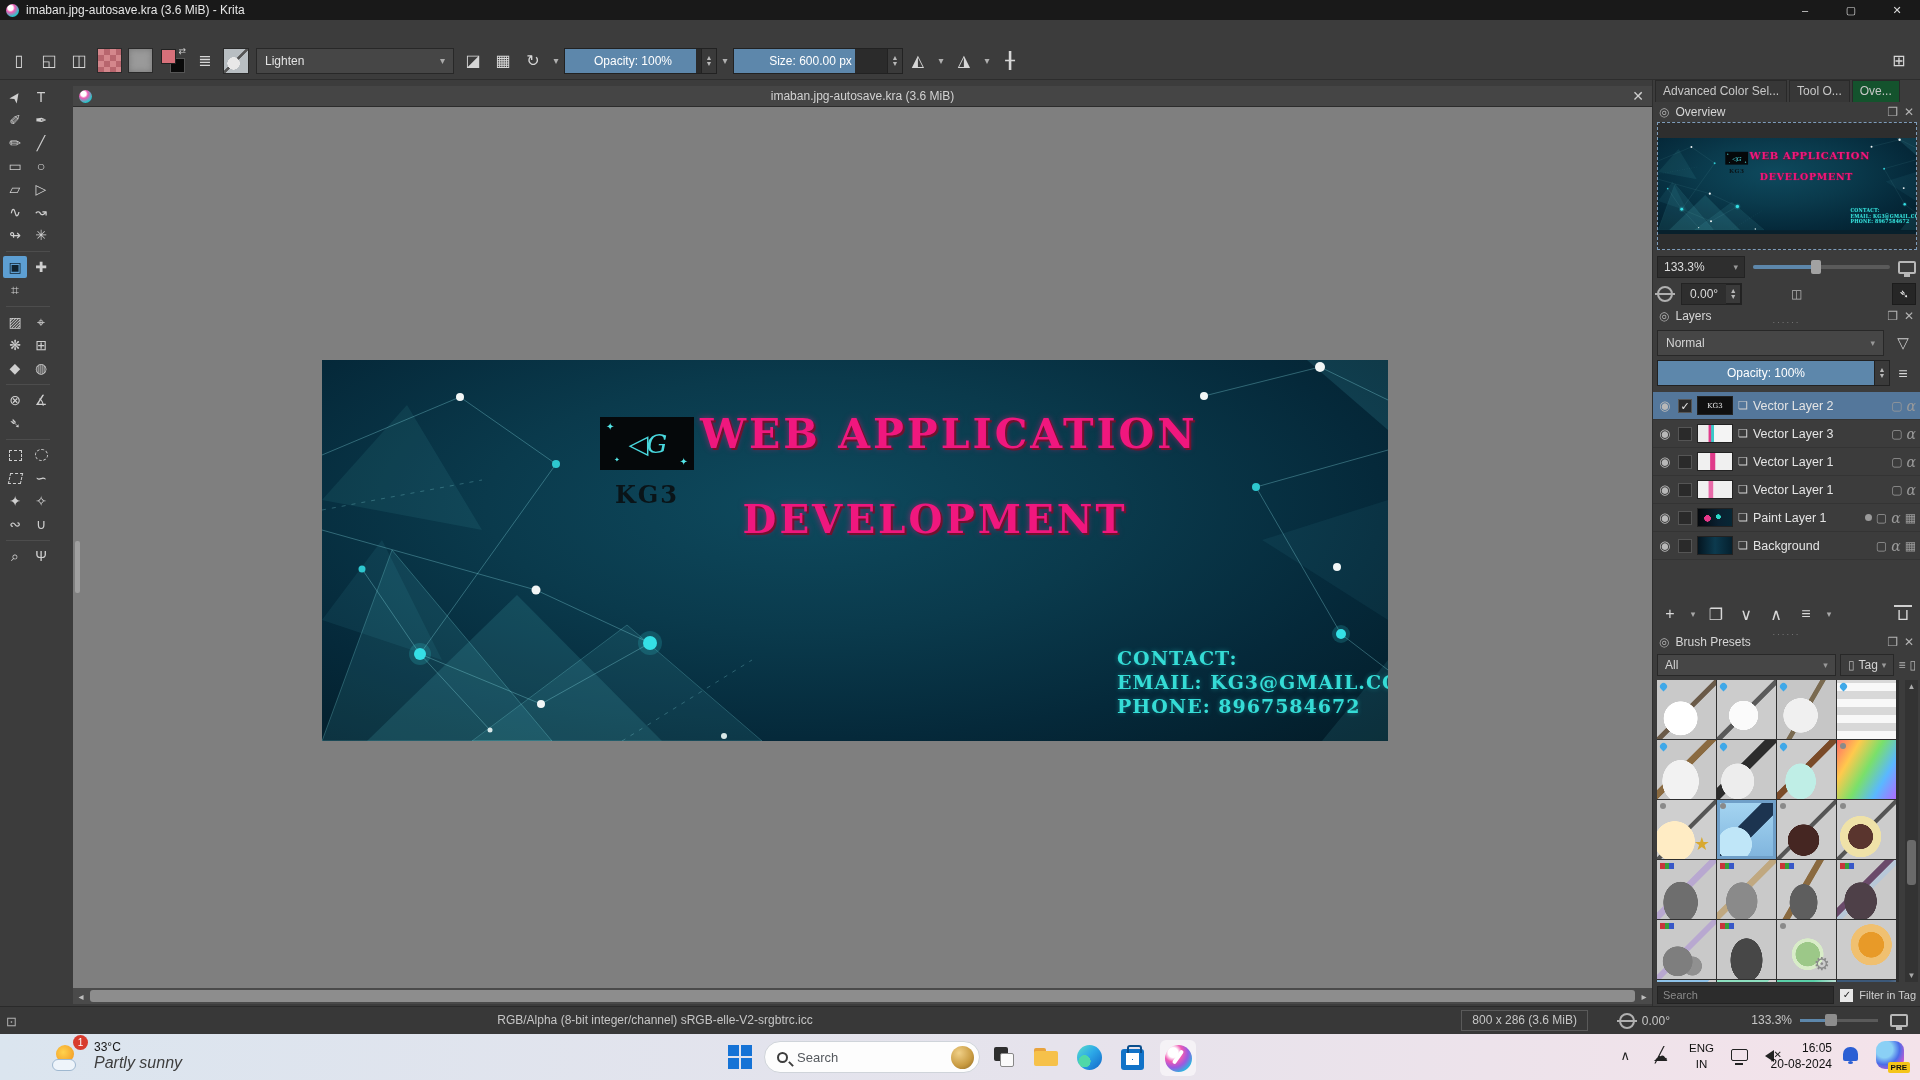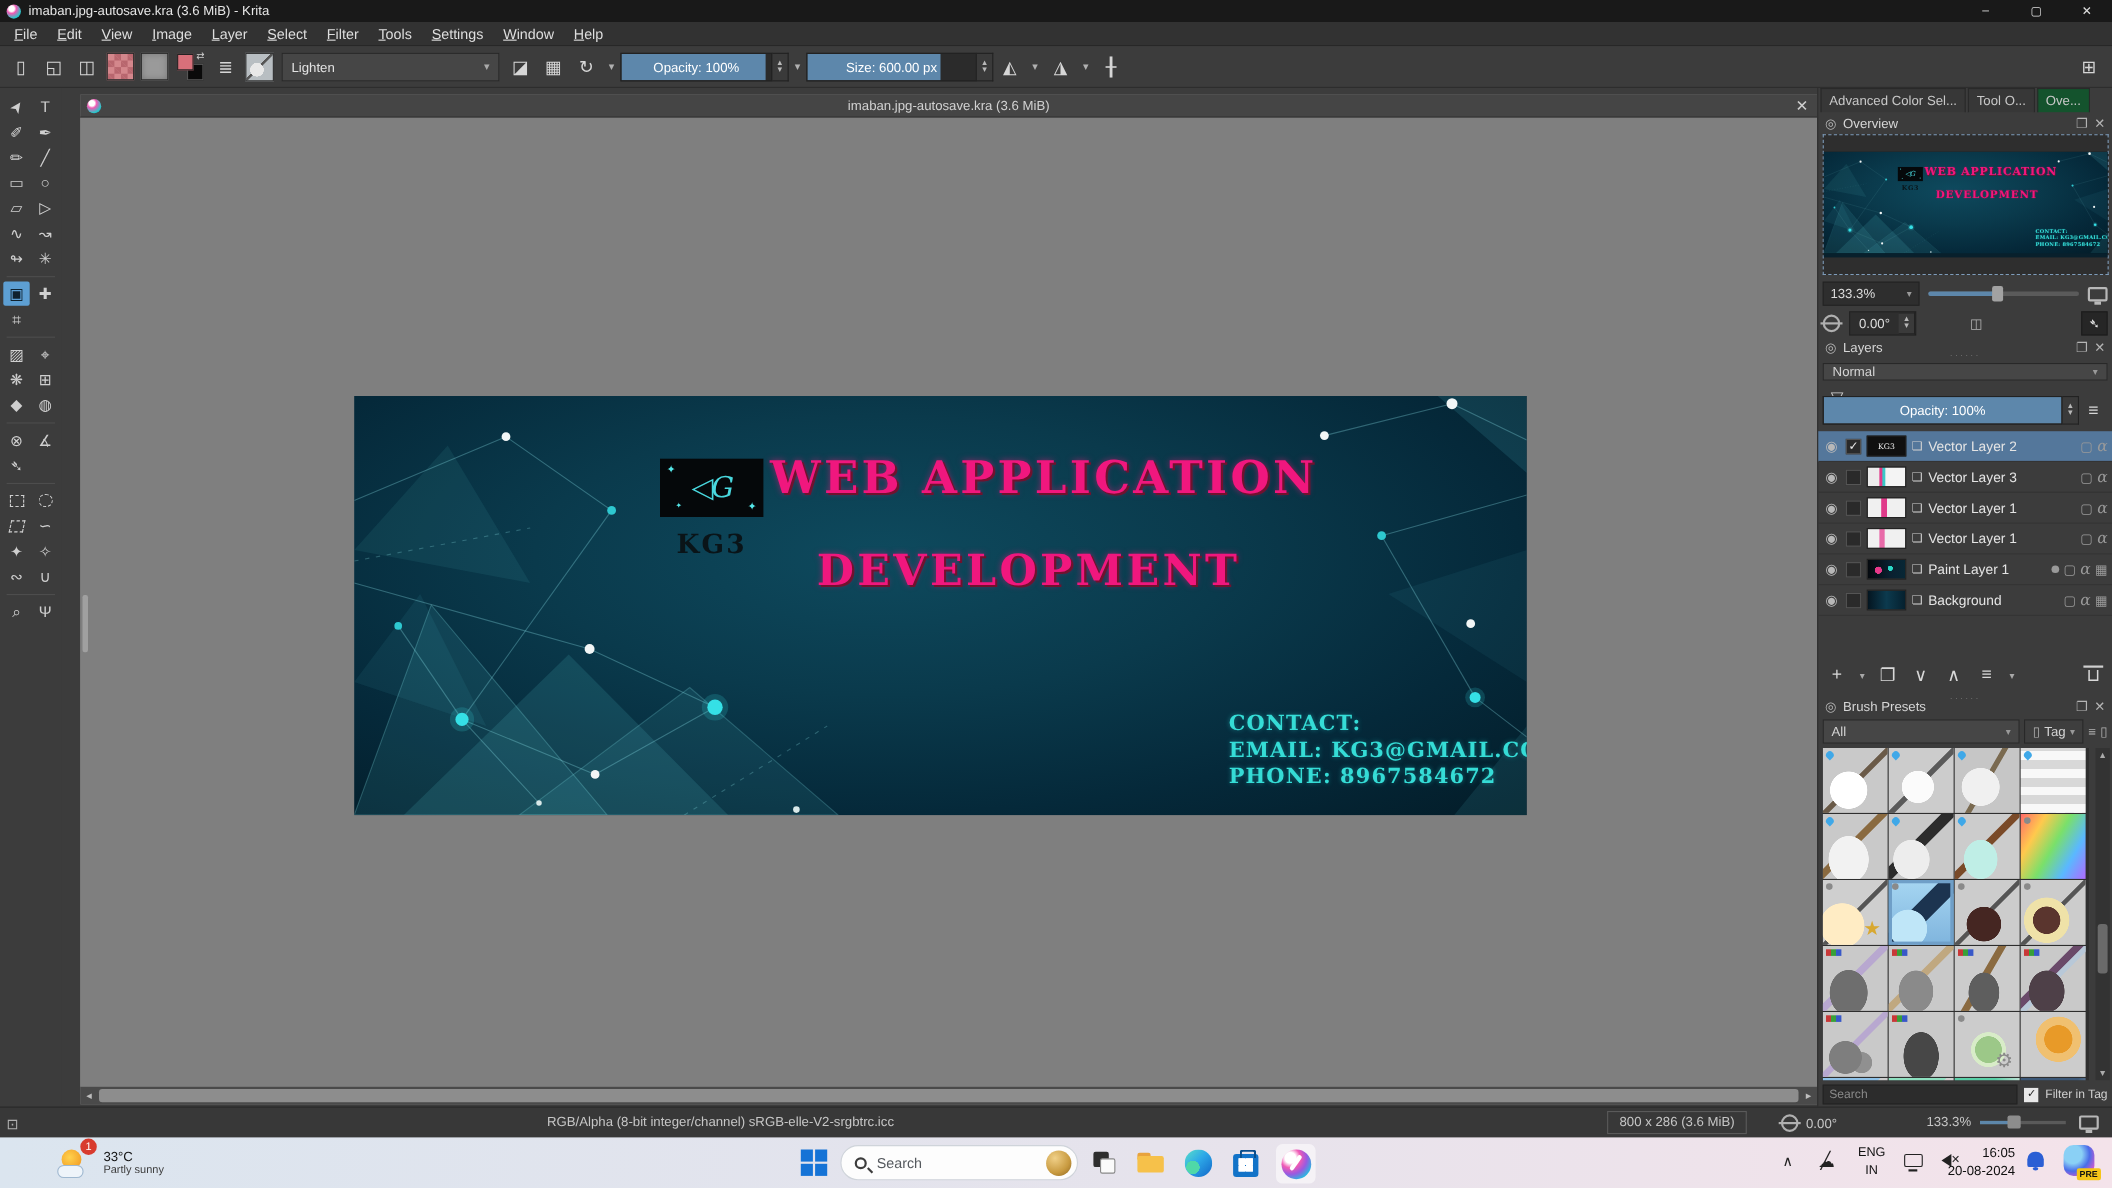--- a/index.html
+++ b/index.html
@@ -124,21 +124,21 @@
   .ov-rot-row { position:absolute; left:4px; top:202px; right:4px; height:24px; display:flex; align-items:center; gap:8px; }
   .rot-ic { width:16px; height:16px; border:2px solid #b0b0b0; border-radius:50%; position:relative; }
   .rot-ic::after { content:""; position:absolute; left:-4px; top:5px; width:20px; height:2px; background:#b0b0b0; }
   .spinbox { height:22px; background:#2e2e2e; border:1px solid #232323; display:flex; align-items:center; }
   .spinbox .val { padding:0 8px; color:#dcdcdc; }
   .pin-btn { width:24px; height:22px; background:#262626; border:1px solid #1c1c1c; color:#e8e8e8;
              display:flex; align-items:center; justify-content:center; margin-left:auto; }
   .splitter { position:absolute; left:0; right:0; text-align:center; color:#808080; font-size:8px; letter-spacing:2px; height:6px; line-height:5px; }
 
   
-  .blend-row { position:absolute; left:4px; top:250px; right:4px; height:26px; display:flex; gap:6px;flex-direction:column; }
+  .blend-row { position:absolute; left:4px; top:250px; right:4px; height:26px; display:flex; gap:6px; }
   .blend-combo { flex:1; height:26px; background:#464646; border:1px solid #282828; display:flex; align-items:center; padding:0 8px; }
   .blend-combo .caret { margin-left:auto; font-size:9px; color:#999; }
   .funnel { width:26px; height:26px; display:flex; align-items:center; justify-content:center; color:#cfcfcf; font-size:15px; }
   .opacity-row { position:absolute; left:4px; top:280px; right:4px; height:26px; display:flex; }
   .layers-list { position:absolute; left:0; top:312px; right:0; }
   .layer-row { height:28px; display:flex; align-items:center; gap:5px; padding:0 4px; border-bottom:1px solid #343434; }
   .layer-row.selected { background:#54779b; }
   .eye { color:#b8b8b8; font-size:13px; width:16px; text-align:center; }
   .lcheck { width:14px; height:14px; background:#2a2a2a; border:1px solid #555; color:#e8e8e8;
             font-size:11px; line-height:12px; text-align:center; }
@@ -199,21 +199,21 @@
              background:linear-gradient(90deg,#dbe5ef 0%,#e6e3ec 55%,#f4e3ea 100%); }
   .weather { position:absolute; left:52px; top:5px; display:flex; gap:8px; align-items:center; }
   .wicon { position:relative; width:34px; height:34px; }
   .wicon .sun { position:absolute; left:4px; top:6px; width:18px; height:18px; border-radius:50%;
                 background:radial-gradient(circle at 40% 40%, #ffd24d, #f0921e); }
   .wicon .cloud { position:absolute; left:0; bottom:2px; width:24px; height:12px; border-radius:8px;
                   background:#eef4fa; border:1px solid #9fb8d0; }
   .wicon .badge { position:absolute; right:-2px; top:-4px; min-width:15px; height:15px; border-radius:50%;
                   background:#d83b2e; color:#fff; font-size:10px; text-align:center; line-height:15px; }
   .wtext .t1 { font-size:12px; color:#141414; }
-  .wtext .t2 { font-size:10px; color:#3e3e3e; }
+  .wtext .t2 { font-size:16px; color:#3e3e3e;font-style:italic; }
   .start-btn { position:absolute; left:728px; top:11px; width:24px; height:24px; display:grid;
                grid-template-columns:11px 11px; grid-auto-rows:11px; gap:2px; }
   .start-btn span { background:#1573d6; }
   .search-pill { position:absolute; left:764px; top:7px; width:216px; height:32px; background:#fdfdfd;
                  border:1px solid #cfd4da; border-radius:16px; display:flex; align-items:center; padding:0 5px 0 12px; gap:9px; }
   .mag { width:11px; height:11px; border:2px solid #3c3c3c; border-radius:50%; position:relative; }
   .mag::after { content:""; position:absolute; left:9px; top:9px; width:6px; height:2px; background:#3c3c3c; transform:rotate(45deg); }
   .search-pill .stext { font-size:13px; color:#55595e; flex:1; }
   .copilot-face { width:23px; height:23px; border-radius:50%;
                   background:radial-gradient(circle at 35% 30%, #f0d088, #c89a40 60%, #8a6420); }
@@ -263,33 +263,20 @@
   <div class="titlebar">
     <span class="krita-dot"></span>
     <span>imaban.jpg-autosave.kra (3.6 MiB)  - Krita</span>
     <div class="win-controls">
       <span class="win-btn">–</span>
       <span class="win-btn">▢</span>
       <span class="win-btn">✕</span>
     </div>
   </div>
 
-  <div class="menubar">
-      <span class="menu-item">File</span>
-      <span class="menu-item">Edit</span>
-      <span class="menu-item">View</span>
-      <span class="menu-item">Image</span>
-      <span class="menu-item">Layer</span>
-      <span class="menu-item">Select</span>
-      <span class="menu-item">Filter</span>
-      <span class="menu-item">Tools</span>
-      <span class="menu-item">Settings</span>
-      <span class="menu-item">Window</span>
-      <span class="menu-item">Help</span>
-    </div>
 
   <div class="toolbar">
     <span class="tbtn">▯</span>
     <span class="tbtn">◱</span>
     <span class="tbtn">◫</span>
     <span class="swatch swatch-grad"></span>
     <span class="swatch swatch-pattern"></span>
     <span class="fgbg">
       <span class="bg"></span>
         <span class="fg"></span>

